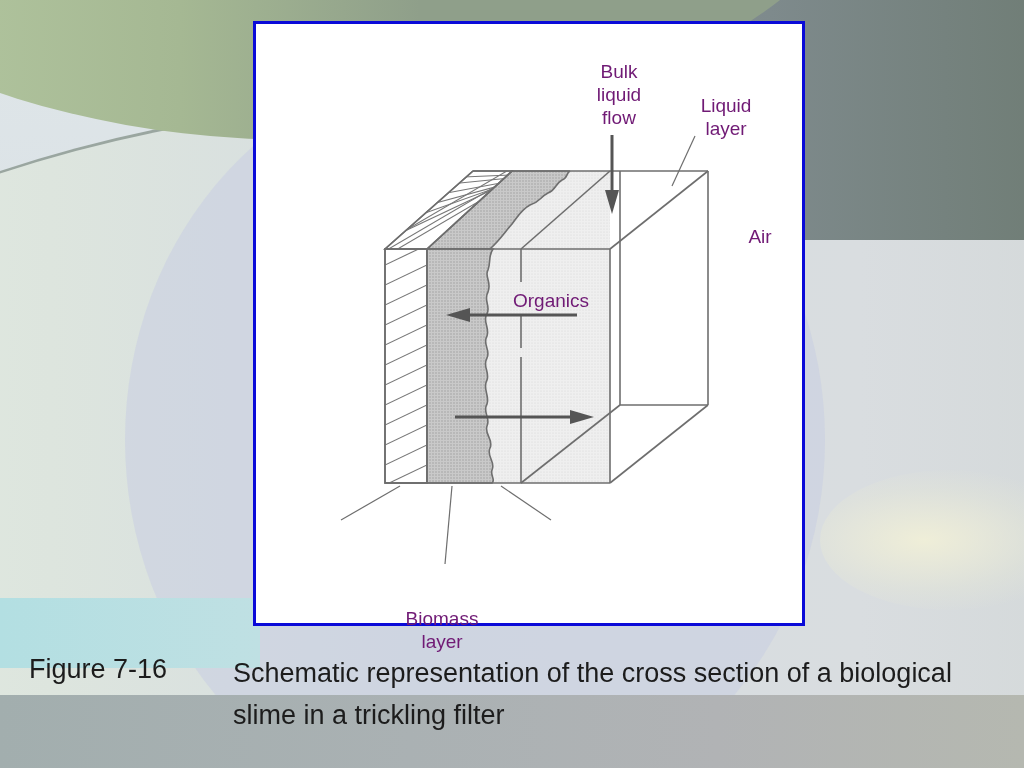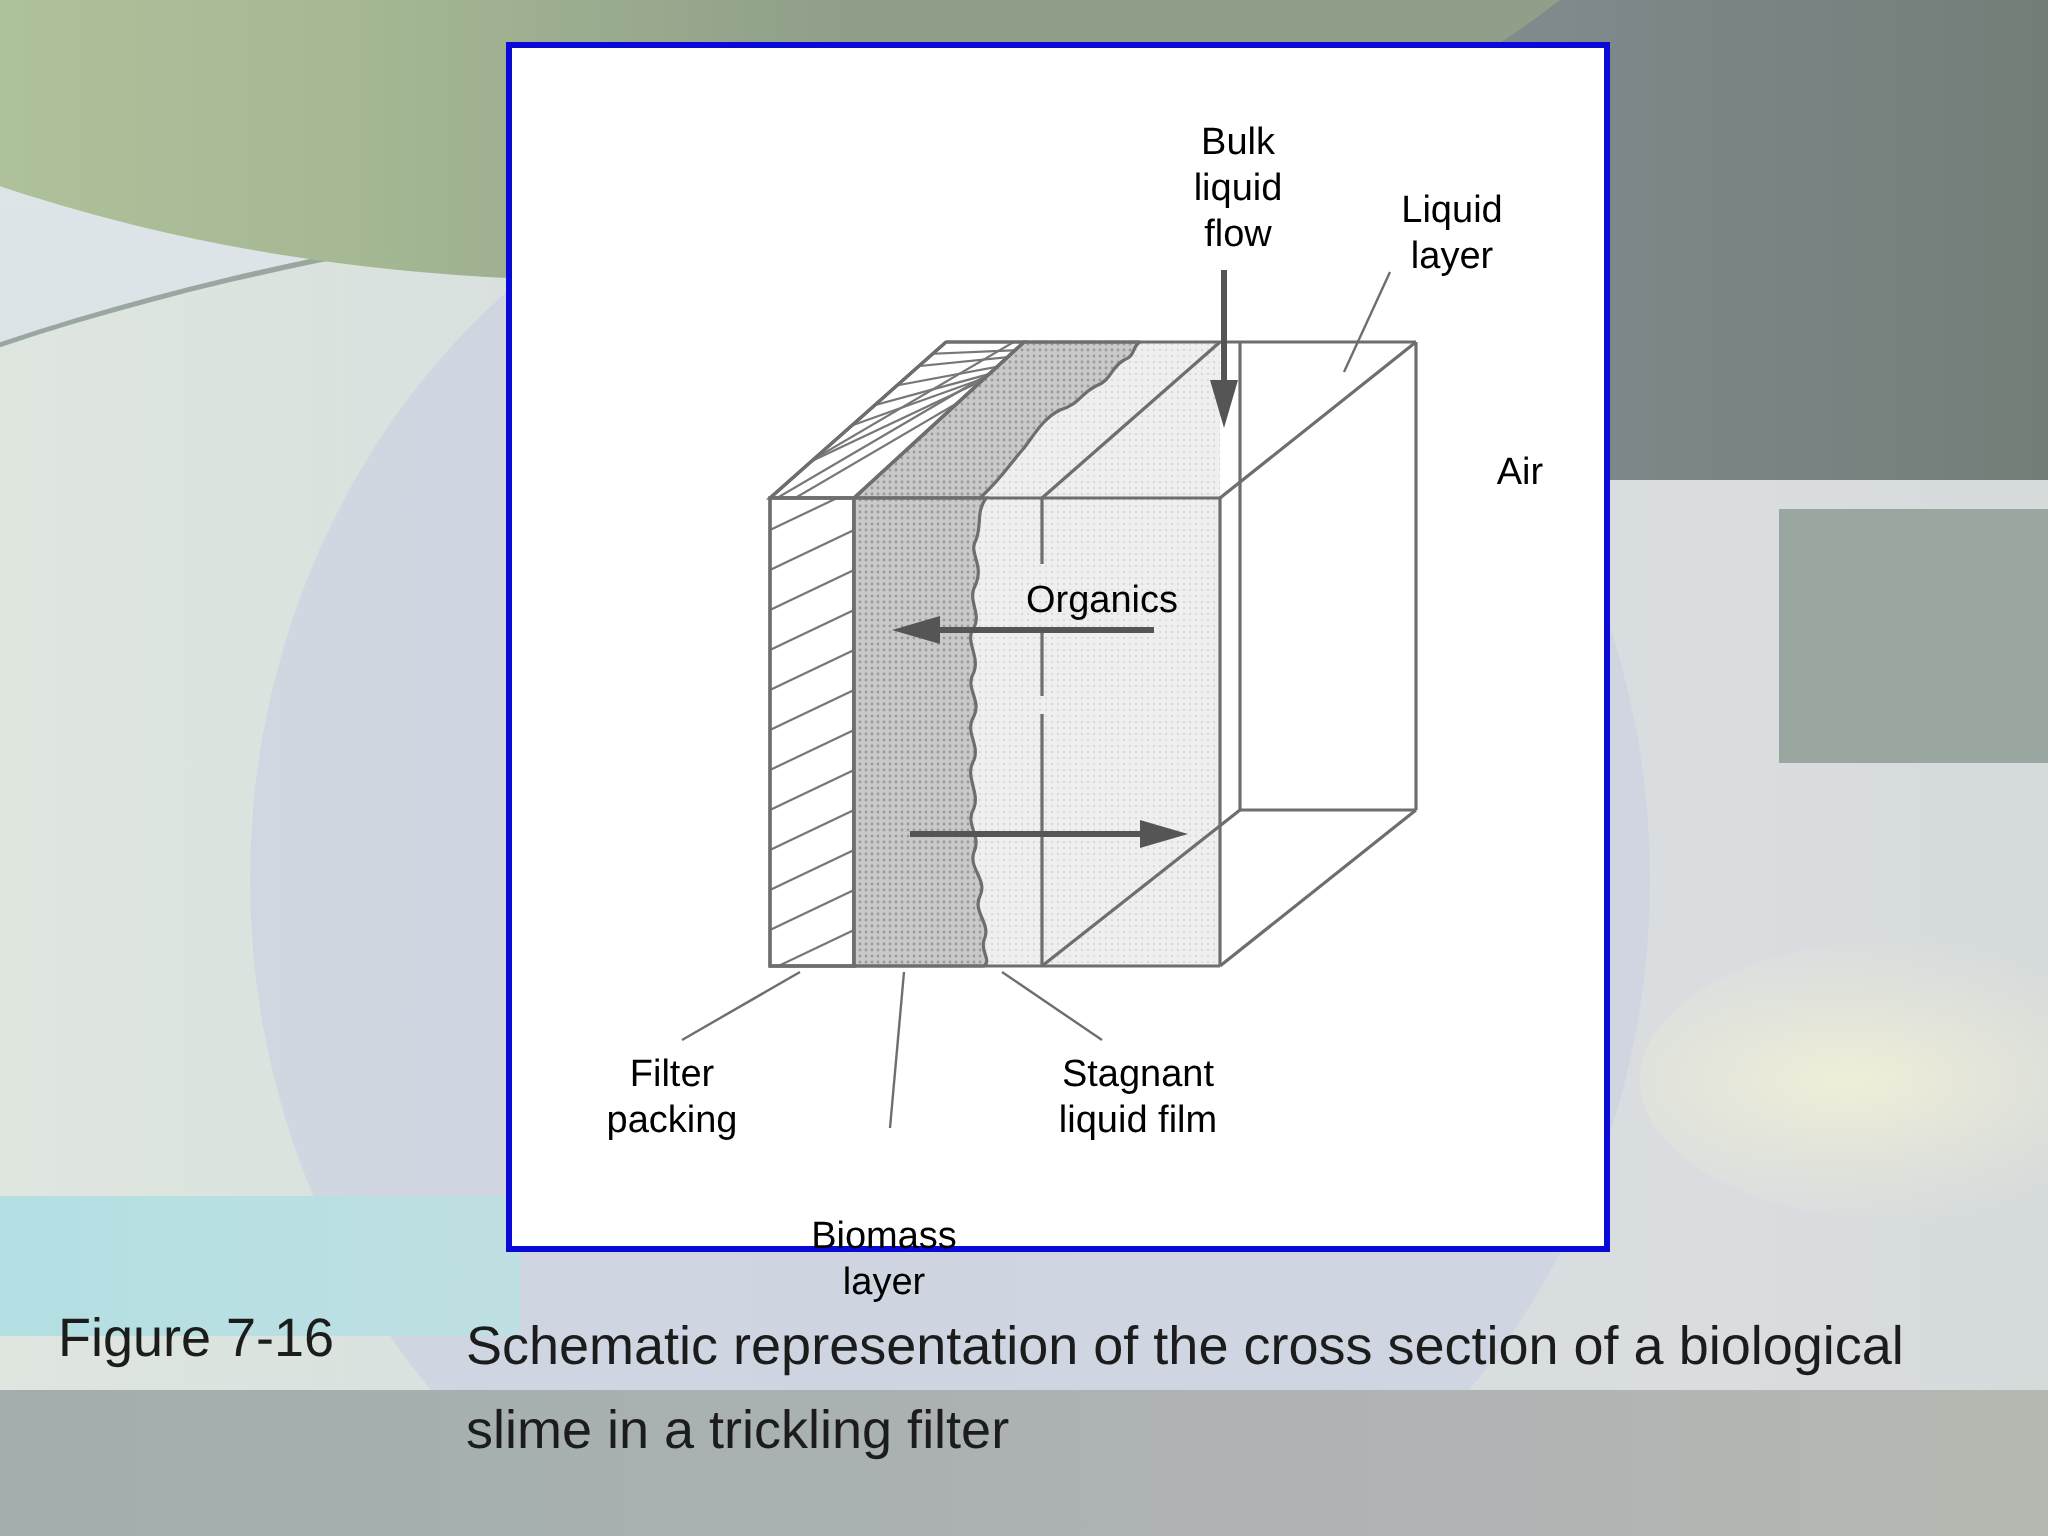--- a/index.html
+++ b/index.html
@@ -40,21 +40,21 @@
     background: linear-gradient(90deg, #a2aeae 0%, #aab1b3 40%, #b1b3b5 70%, #b5b8b0 100%);
   }
 
   .figure-frame {
     position: absolute; left: 253px; top: 21px; width: 546px; height: 599px;
     background: #ffffff; border: 3px solid #0a0ad8;
   }
   .figure-frame svg { position: absolute; left: -256px; top: -24px; }
 
   .lbl {
-    position: absolute; color: #000000; font-size: 19px; line-height: 23px;
+    position: absolute; color: #701a75; font-size: 19px; line-height: 23px;
     text-align: center; white-space: pre-line;
   }
 
   .caption {
     position: absolute; left: 29px; top: 648px; width: 980px;
     font-size: 27px; line-height: 42px; color: #1c1c1c;
     font-family: "Liberation Sans", sans-serif;
   }
   .caption .num { position: absolute; left: 0; top: 0; }
   .caption .text { position: absolute; left: 204px; top: 4px; width: 760px; }
@@ -170,24 +170,20 @@
     </g>
   </svg>
 
   <div class="lbl" style="left:323px; top:36px; width:80px;">Bulk
 liquid
 flow</div>
   <div class="lbl" style="left:425px; top:70px; width:90px;">Liquid
 layer</div>
   <div class="lbl" style="left:484px; top:201px; width:40px;">Air</div>
   <div class="lbl" style="left:240px; top:265px; width:110px; background:transparent;">Organics</div>
-  <div class="lbl" style="left:30px; top:502px; width:100px;">Filter
-packing</div>
   <div class="lbl" style="left:136px; top:543px; width:100px;margin-top:40px;">Biomass
 layer</div>
-  <div class="lbl" style="left:253px; top:502px; width:120px;">Stagnant
-liquid film</div>
 </div>
 
 <div class="caption">
   <span class="num">Figure 7-16</span>
   <span class="text">Schematic representation of the cross section of a biological slime in a trickling filter</span>
 </div>
 
 </body></html>

